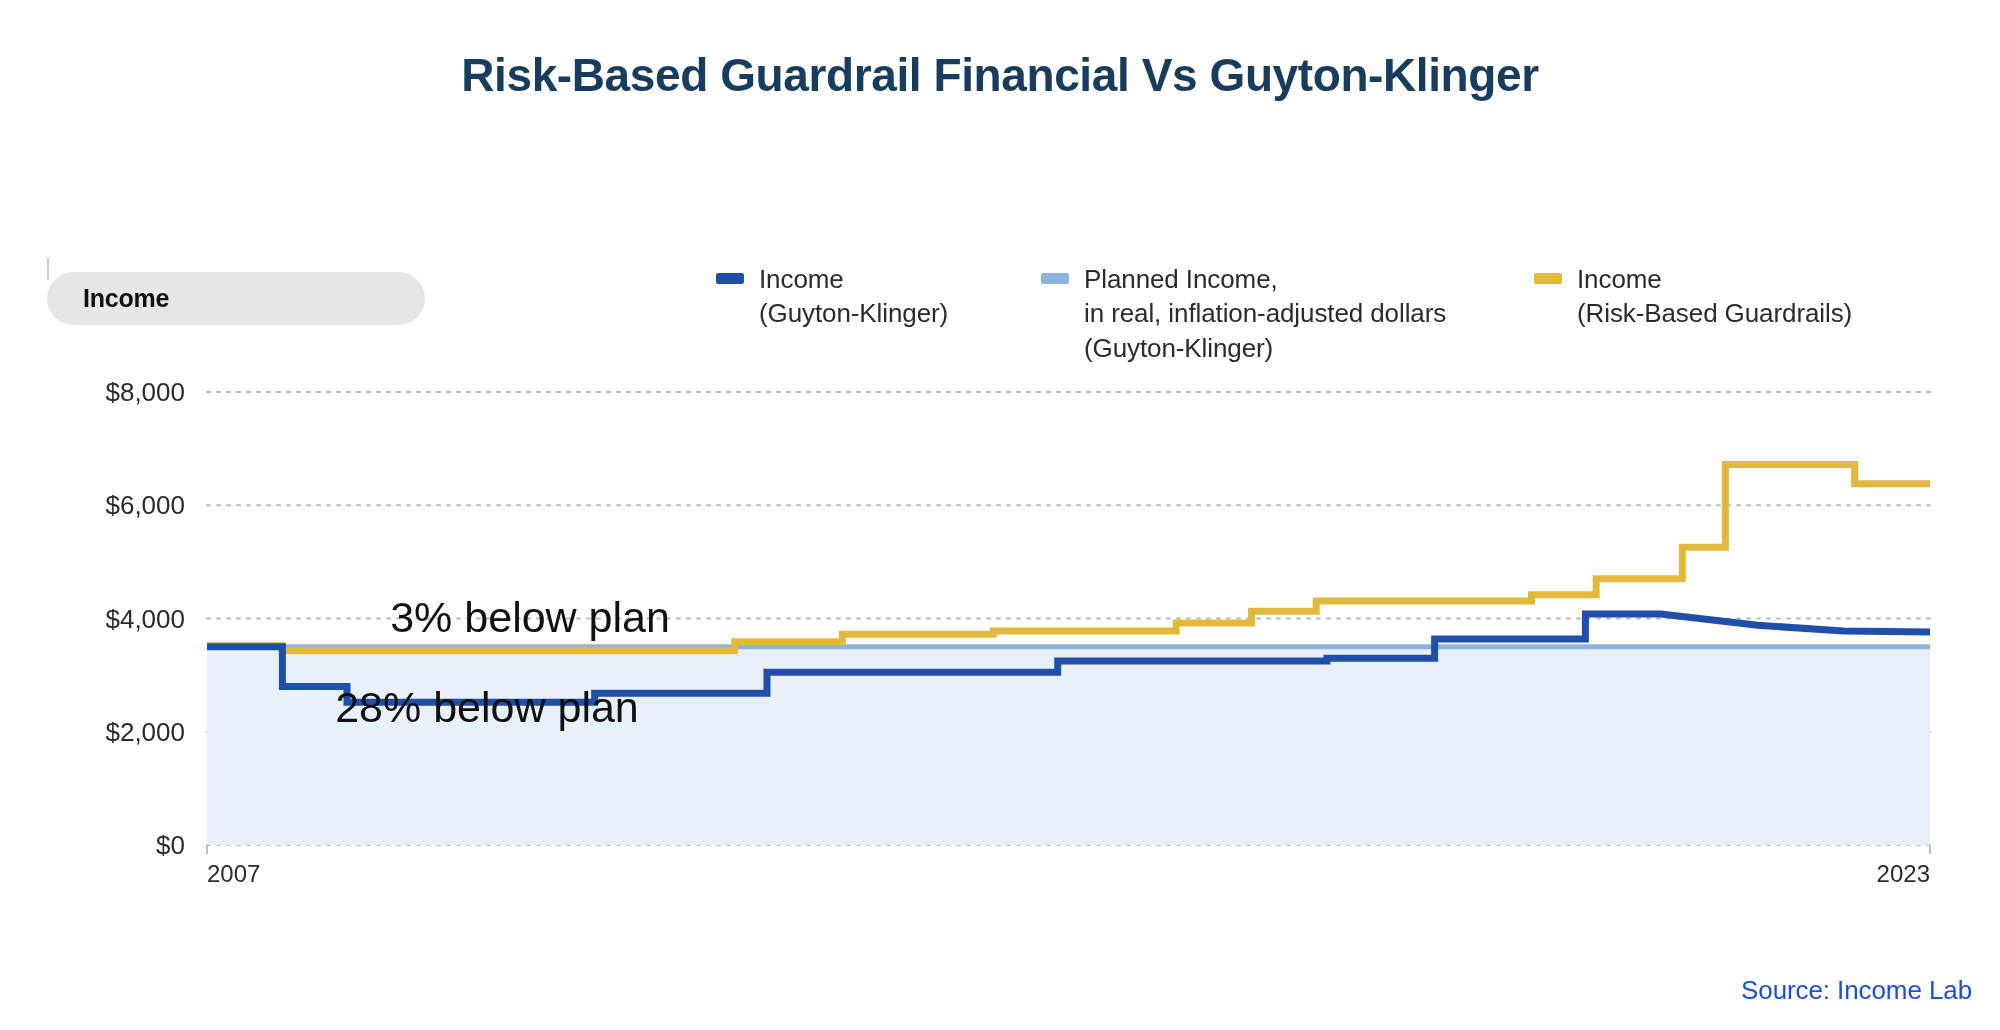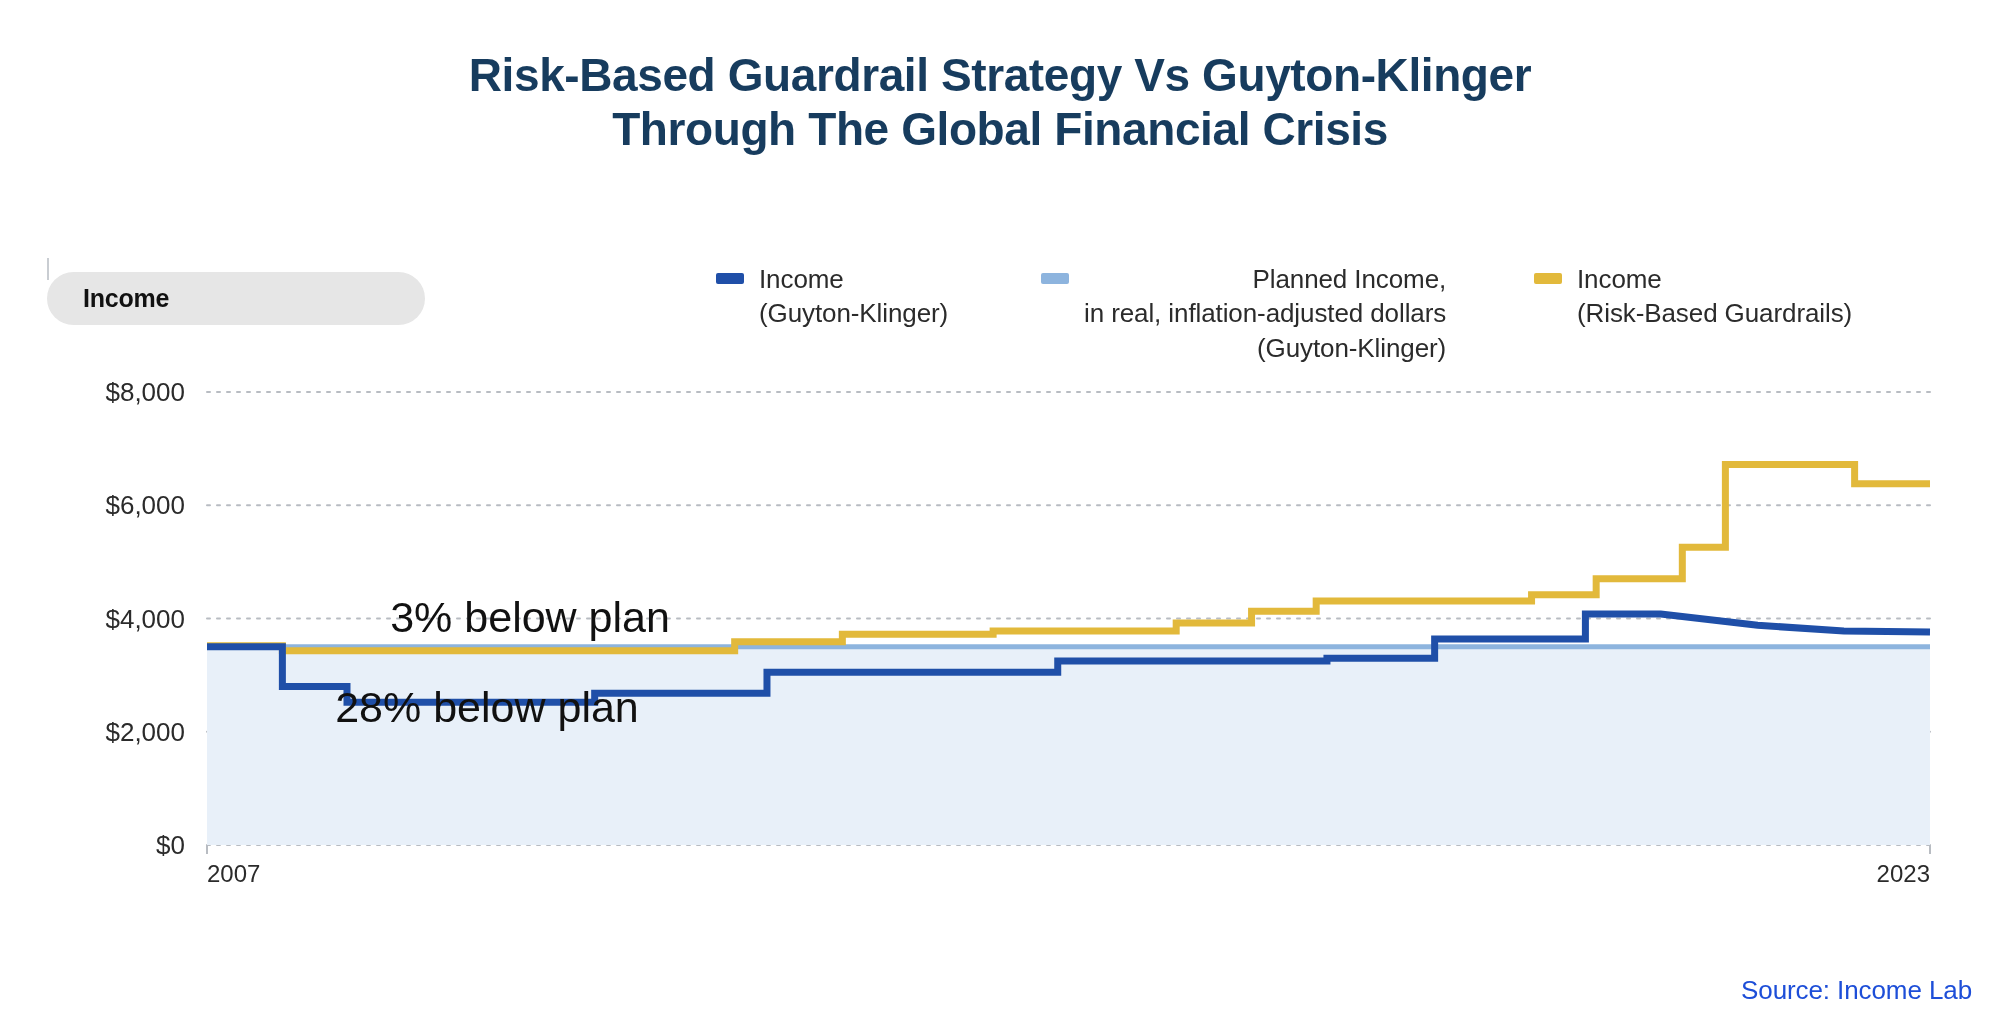--- a/index.html
+++ b/index.html
@@ -80,21 +80,21 @@
     flex: 0 0 auto;
   }
   .legend-text {
     font-size: 26px;
     color: #2B2B2B;
     line-height: 1.32;
     white-space: pre-line;
     letter-spacing: -0.1px;
   }
   #legend-item-0 { left: 0px;   top: 0px; }
-  #legend-item-1 { left: 325px; top: 0px; text-align: right; }
+  #legend-item-1 { left: 325px; top: 0px; }
   #legend-item-2 { left: 818px; top: 0px; }
 
   
   #plot-wrap {
     position: absolute;
     left: 0;
     top: 0;
     width: 2000px;
     height: 1030px;
   }
@@ -123,22 +123,21 @@
     top: 975px;
     font-size: 26px;
     color: #1d4ed8;
     letter-spacing: -0.1px;
   }
 </style>
 </head>
 <body>
 
 <div id="chart-title">
-  <span class="t-line">Risk-Based Guardrail Strategy Vs Guyton-Klinger</span>
-  <span class="t-line">Through The Global Financial Crisis</span>
+  <span class="t-line">Risk-Based Guardrail Financial Vs Guyton-Klinger</span>
 </div>
 
 <div id="pill-tick"></div>
 <div id="income-pill">
   <span class="pill-label">Income</span>
 </div>
 
 <div id="legend">
   <div class="legend-item" id="legend-item-0">
     <span class="legend-swatch" style="background:#1F4FA8"></span>

